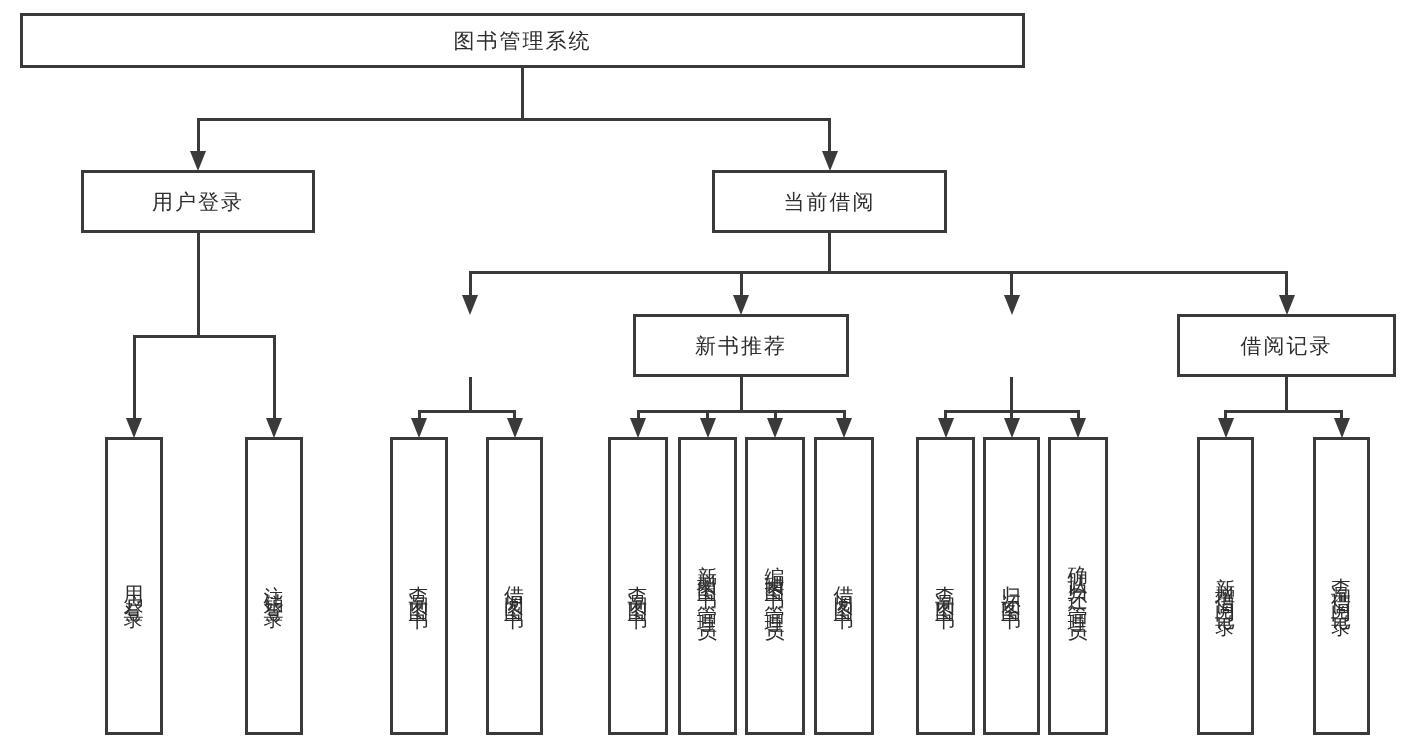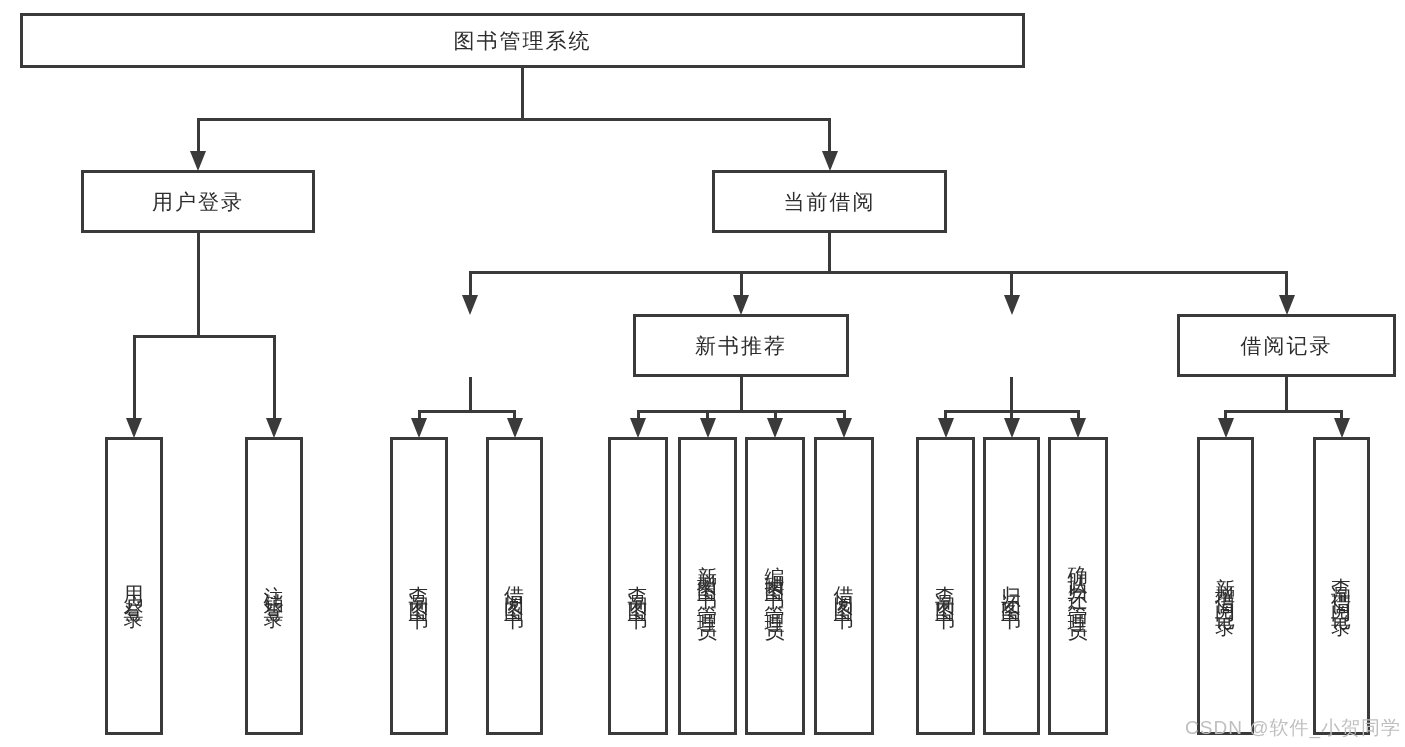--- a/index.html
+++ b/index.html
@@ -56,21 +56,20 @@
     color: #bfbfbf;
     letter-spacing: 1px;
     z-index: 10;
     white-space: nowrap;
   }
 </style>
 </head>
 <body>
 
 <div id="canvas">
-  <div class="watermark">CSDN @软件_小贺同学</div>
 <div class="line" style="left: 521px; top: 68px; width: 3px; height: 53px;"></div>
     <div class="line" style="left: 196.5px; top: 118px; width: 634.5px; height: 3px;"></div>
     <div class="line" style="left: 196.5px; top: 118px; width: 3px; height: 36px;"></div>
     <div class="arrowhead" style="left: 190px; top: 151px;"></div>
     <div class="line" style="left: 828px; top: 118px; width: 3px; height: 36px;"></div>
     <div class="arrowhead" style="left: 821.5px; top: 151px;"></div>
     <div class="line" style="left: 196.5px; top: 233px; width: 3px; height: 105px;"></div>
     <div class="line" style="left: 132.5px; top: 335px; width: 143px; height: 3px;"></div>
     <div class="line" style="left: 132.5px; top: 335px; width: 3px; height: 86px;"></div>
     <div class="arrowhead" style="left: 126px; top: 418px;"></div>

